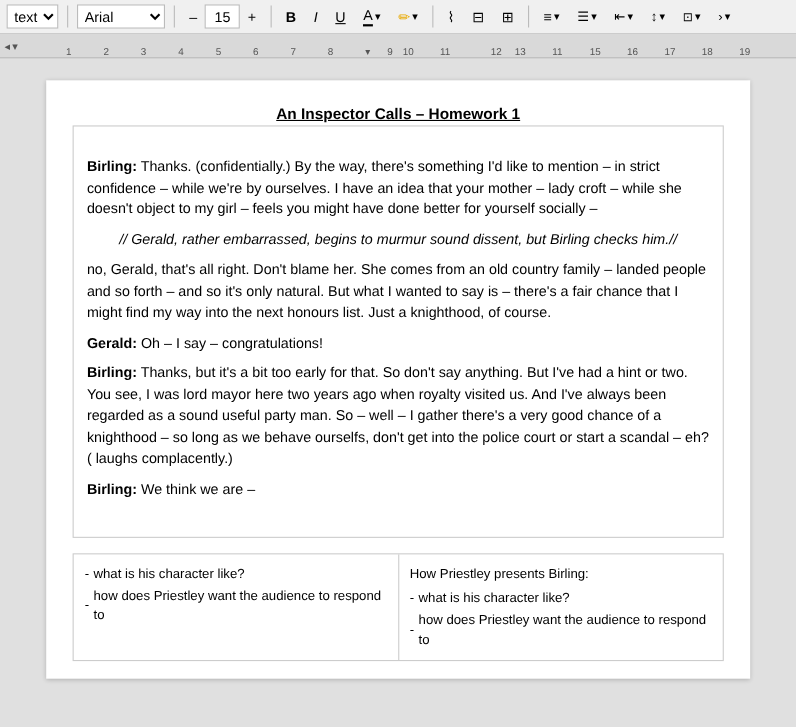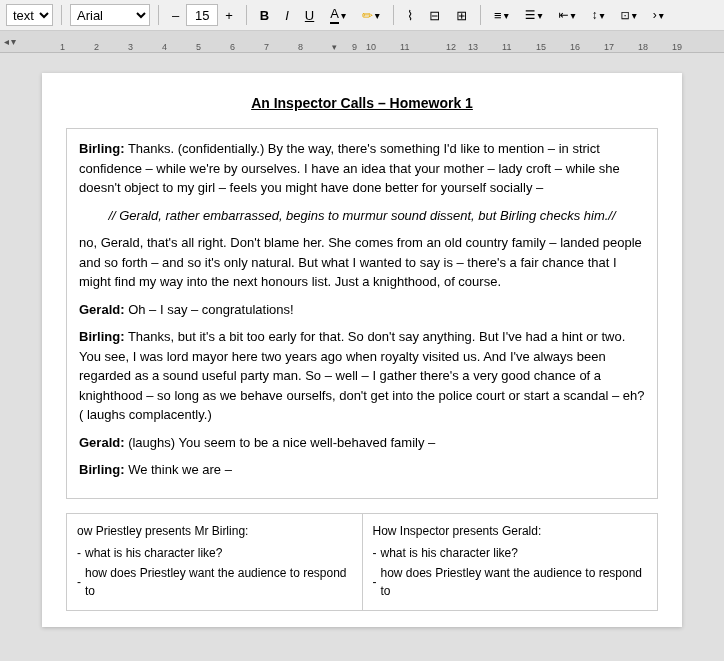--- a/index.html
+++ b/index.html
@@ -91,26 +91,25 @@
       padding: 20px 24px 16px;
       box-shadow: 0 1px 4px rgba(0,0,0,0.2);
       font-family: Arial, sans-serif;
       font-size: 13px;
       line-height: 1.5;
     }
     .doc-title {
       text-align: center;
       font-weight: bold;
       text-decoration: underline;
-      margin-bottom: 14px;
       font-size: 14px;
     }
     .doc-body {
       border: 1px solid #ccc;
-      padding: 10px 12px;
+      padding: 26px 12px;
       margin-bottom: 14px;
       min-height: 340px;
     }
     .doc-para {
       margin-bottom: 8px;
       font-size: 13px;
       line-height: 1.5;
     }
     .stage-dir {
       text-align: center;
@@ -312,50 +311,43 @@
       <div class="doc-para">
         <strong>Gerald:</strong>
         <span> Oh – I say – congratulations!</span>
       </div>
 
       <div class="doc-para">
         <strong>Birling:</strong>
         <span> Thanks, but it's a bit too early for that. So don't say anything. But I've had a hint or two. You see, I was lord mayor here two years ago when royalty visited us. And I've always been regarded as a sound useful party man. So – well – I gather there's a very good chance of a knighthood – so long as we behave ourselfs, don't get into the police court or start a scandal – eh? ( laughs complacently.)</span>
       </div>
 
-      <div class="doc-para">
-        <strong>Gerald:</strong>
-        <span> (laughs) You seem to be a nice well-behaved family –</span>
-      </div>
 
       <div class="doc-para">
         <strong>Birling:</strong>
         <span> We think we are –</span>
       </div>
     </div>
 
 
 
     <div class="two-col">
 
       <div class="col-left">
-        <div class="col-heading">
-          <span>ow Priestley presents Mr Birling:</span>
-        </div>
         <div class="col-item">
           <span>what is his character like?</span>
         </div>
         <div class="col-item">
           <span>how does Priestley want the audience to respond to</span>
         </div>
       </div>
 
       <div class="col-right">
         <div class="col-heading">
-          <span>How Inspector presents Gerald:</span>
+          <span>How Priestley presents Birling:</span>
         </div>
         <div class="col-item">
           <span>what is his character like?</span>
         </div>
         <div class="col-item">
           <span>how does Priestley want the audience to respond to</span>
         </div>
       </div>
     </div>
   </div>

